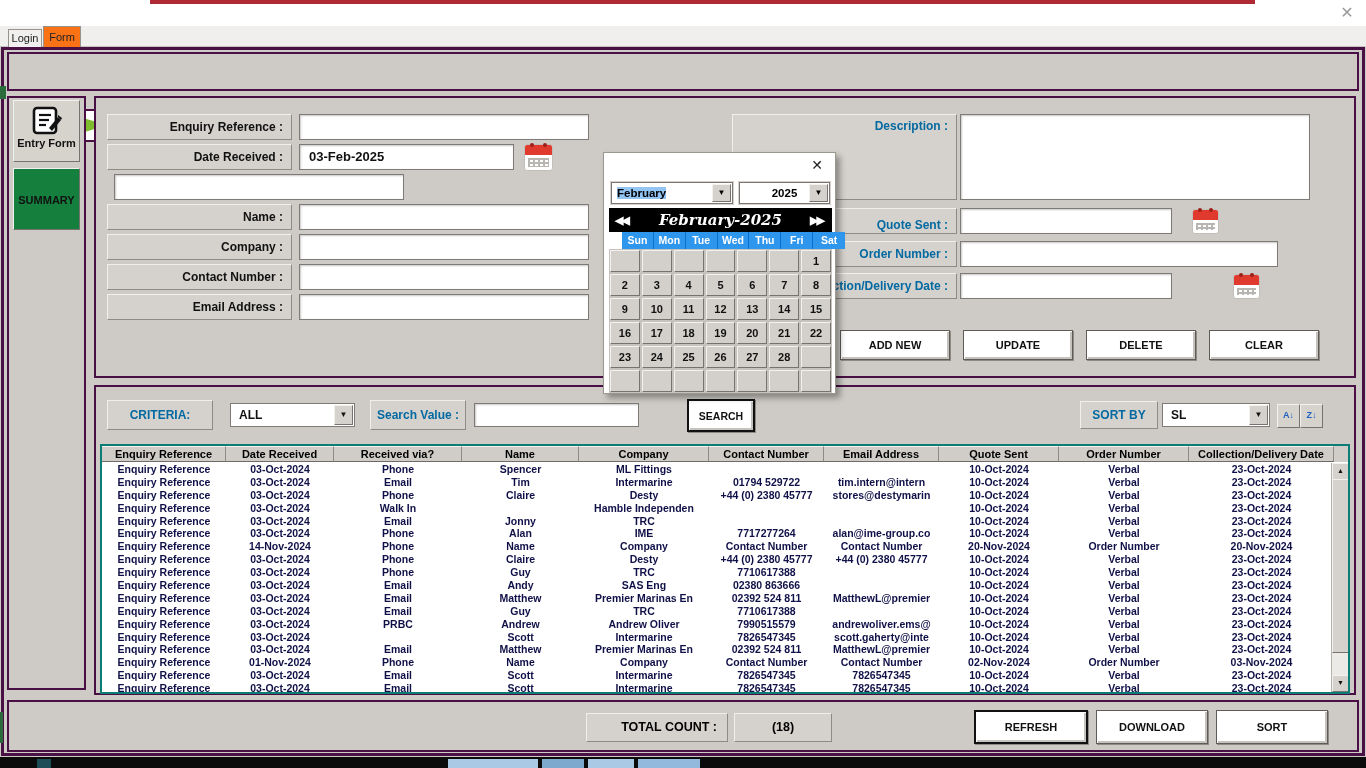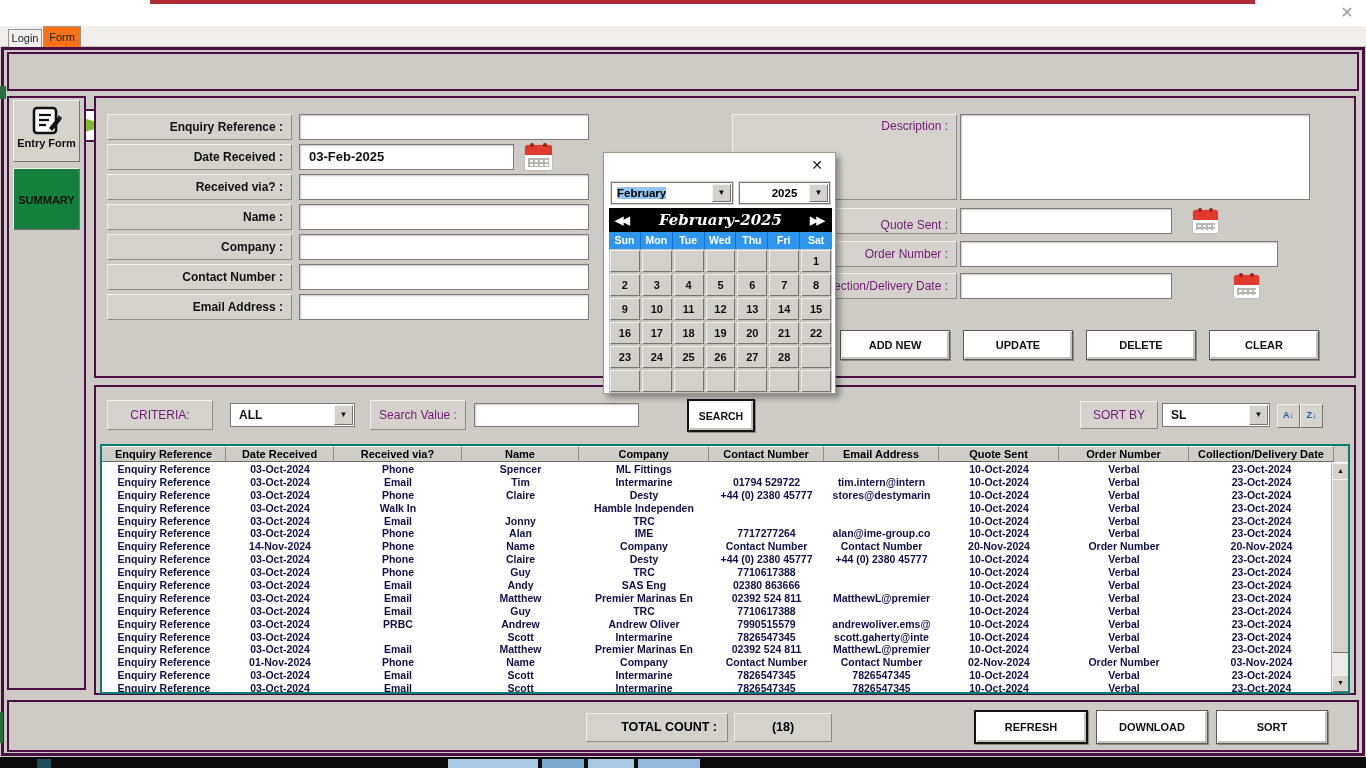--- a/index.html
+++ b/index.html
@@ -51,21 +51,21 @@
   .fieldrow{position:relative;height:24px;margin-bottom:6px;white-space:nowrap;}
   #leftFields{position:absolute;left:11px;top:16px;}
   .flabel{display:inline-block;vertical-align:top;box-sizing:border-box;width:185px;height:26px;line-height:24px;
           background:#d5d2cd;border:1px solid;border-color:#f0efec #8e8a84 #8e8a84 #f0efec;
           font-size:12px;font-weight:bold;color:#111;text-align:right;padding-right:8px;}
   .finput{display:inline-block;vertical-align:top;box-sizing:border-box;margin-left:7px;width:290px;height:26px;line-height:24px;
           background:#fff;border:1px solid #7e7b76;box-shadow:inset 1px 1px 2px rgba(0,0,0,.22);
           font-size:13px;font-weight:bold;color:#111;padding:0 9px;white-space:nowrap;overflow:hidden;}
   .finput.short{width:215px;}
   .glabel{background:#d5d2cd;border:1px solid;border-color:#f0efec #8e8a84 #8e8a84 #f0efec;
-          font-size:12px;font-weight:normal;color:#701a75;text-align:right;padding:4px 8px 0 0;}
+          font-size:12px;font-weight:bold;color:#0369a1;text-align:right;padding:4px 8px 0 0;}
   .ginput{background:#fff;border:1px solid #7e7b76;box-shadow:inset 1px 1px 2px rgba(0,0,0,.22);
           font-size:13px;font-weight:bold;color:#111;padding:0 9px;line-height:24px;}
   .calico{display:inline-block;vertical-align:top;position:relative;margin-left:10px;width:27px;height:25px;
           background:#fff;border:1px solid #c2bfba;border-radius:3px;}
   .calico-top{position:absolute;left:0;top:0;right:0;height:10px;background:#e03a2f;border-radius:2px 2px 0 0;}
   .calico-top:before{content:"";position:absolute;left:5px;top:-2px;width:4px;height:4px;background:#9d2018;border-radius:2px;}
   .calico-top:after{content:"";position:absolute;right:5px;top:-2px;width:4px;height:4px;background:#9d2018;border-radius:2px;}
   .calico-body{position:absolute;left:3px;right:3px;top:13px;bottom:3px;
           background-image:repeating-linear-gradient(to right,#b9b6b1 0 2px,transparent 2px 5px),
                            repeating-linear-gradient(to bottom,#b9b6b1 0 2px,transparent 2px 4px);}
@@ -117,21 +117,21 @@
   .cal-combo{position:absolute;box-sizing:border-box;height:22px;background:#fff;border:1px solid #7a7774;
              box-shadow:0 0 0 1px #d5d2cd;font-size:11.5px;font-weight:bold;line-height:20px;}
   .cal-month{left:7px;top:29px;width:122px;padding-left:5px;}
   .cal-month .hl{background:#92c4f4;}
   .cal-year{left:135px;top:29px;width:91px;text-align:center;}
   .cal-banner{left:5px;top:55px;width:223px;height:24px;background:#000;color:#fff;
               font-family:"DejaVu Serif",serif;font-style:italic;font-weight:bold;font-size:15px;
               display:flex;align-items:center;justify-content:center;}
   .cal-nav{position:absolute;top:0;height:24px;line-height:24px;font-size:11px;letter-spacing:-2px;color:#fff;font-style:normal;font-family:"Liberation Sans",sans-serif;}
   .cal-prev{left:6px;} .cal-next{right:9px;}
-  .cal-dow{left:5px;top:79px;width:223px;height:17px;display:grid;grid-template-columns:repeat(7,1fr);background:#2f96ee;}
+  .cal-dow{left:18px;top:79px;width:223px;height:17px;display:grid;grid-template-columns:repeat(7,1fr);background:#2f96ee;}
   .dow{font-size:10.5px;font-weight:bold;color:#fff;text-align:center;line-height:16px;border-right:1px solid #0d6fd0;box-sizing:border-box;}
   .dow:last-child{border-right:none;}
   .cal-grid{left:5px;top:96px;width:223px;display:grid;grid-template-columns:repeat(7,1fr);grid-auto-rows:22px;gap:2px;background:#c6c3be;padding:1px;box-sizing:border-box;}
   .day{background:#d3d0cb;border:1px solid;border-color:#f2f1ee #76736e #76736e #f2f1ee;
        font-size:11px;font-weight:bold;color:#111;display:flex;align-items:center;justify-content:center;}
   .day.empty{color:transparent;}
 
   
   .taskbar{left:0;top:757px;width:1366px;height:11px;background:#0b0b0b;}
   .tb-item{position:absolute;top:2px;height:9px;}
@@ -183,21 +183,21 @@
       </svg>
       <span>Entry Form</span>
     </div>
     <div class="abs sbtn sbtn-summary">SUMMARY</div>
   </div>
 
   <div class="abs panel formpanel">
     <div id="leftFields">
         <div class="fieldrow"><div class="flabel">Enquiry Reference :</div><div class="finput"></div></div>
         <div class="fieldrow"><div class="flabel">Date Received :</div><div class="finput short">03-Feb-2025</div><span class="calico"><span class="calico-top"></span><span class="calico-body"></span></span></div>
-        <div class="fieldrow"><div class="flabel">Received via? :</div><div class="finput"></div></div>
+        <div class="fieldrow"><div class="finput"></div></div>
         <div class="fieldrow"><div class="flabel">Name :</div><div class="finput"></div></div>
         <div class="fieldrow"><div class="flabel">Company :</div><div class="finput"></div></div>
         <div class="fieldrow"><div class="flabel">Contact Number :</div><div class="finput"></div></div>
         <div class="fieldrow"><div class="flabel">Email Address :</div><div class="finput"></div></div>
       </div>
 
     <div class="abs glabel" style="left:636px;top:16px;width:225px;height:86px;">Description :</div>
     <div class="abs ginput" style="left:864px;top:16px;width:350px;height:86px;"></div>
 
     <div class="abs glabel" style="left:636px;top:110px;width:225px;height:26px;padding-top:4px;line-height:24px;">Quote Sent :</div>

